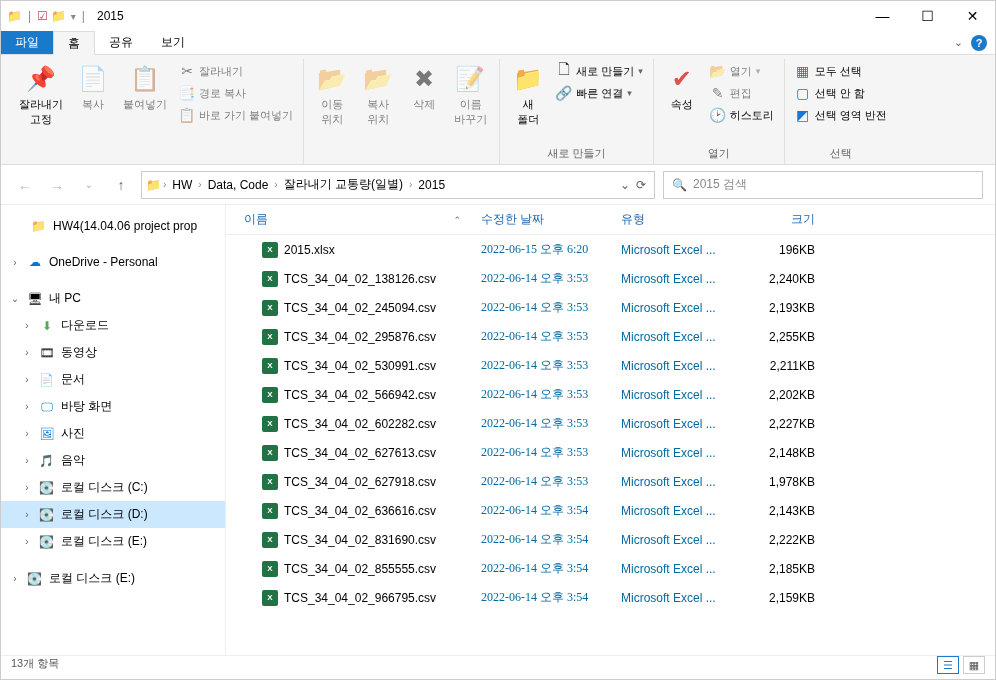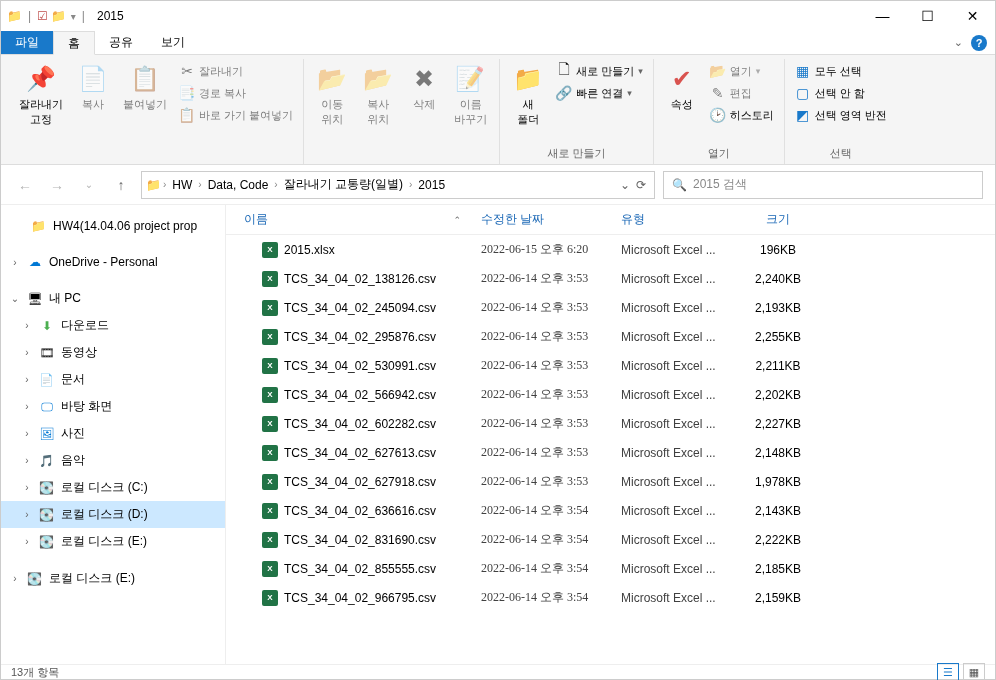--- a/index.html
+++ b/index.html
@@ -44,30 +44,30 @@
 .nav-item.selected { background: #cce8ff; }
 .nav-chev { width: 12px; font-size: 10px; color: #666; display: inline-block; text-align: center; }
 .nav-ico { width: 16px; height: 16px; display: flex; align-items: center; justify-content: center; }
 .nav-spacer { height: 10px; }
 
 .files { flex: 1; display: flex; flex-direction: column; }
 .cols { display: flex; border-bottom: 1px solid #eee; padding: 6px 0; font-size: 12px; color: #1866b5; }
 .col-name { width: 255px; padding-left: 18px; display:flex; align-items:center; gap:6px;}
 .col-date { width: 140px; font-family: Liberation Serif, serif; }
 .col-type { width: 120px; }
-.col-size { width: 90px; text-align: center; padding-right: 16px; }
+.col-size { width: 90px; text-align: right; padding-right: 16px; }
 .sort-ind { font-size: 9px; color: #666;}
 .filelist { flex: 1; overflow: auto; }
 .row { display: flex; align-items: center; padding: 6px 0; font-size: 12px; }
 .row .col-name { display: flex; align-items: center; gap: 6px; color: #000;}
-.row .col-date, .row .col-type { color: #404040;}
+.row .col-date, .row .col-type { color: #0369a1;}
 .row .col-type { overflow: hidden; text-overflow: ellipsis; white-space: nowrap; }
 .xls-ico { width: 16px; height: 16px; background: #217346; color: #fff; font-size: 8px; display: flex; align-items: center; justify-content: center; border-radius: 2px; font-weight: bold; margin-left: 18px;}
 
-.status { height: 15px; border-top: 1px solid #eee; display: flex; align-items: center; padding: 0 10px; font-size: 11px; color: #555; }
+.status { height: 24px; border-top: 1px solid #eee; display: flex; padding: 0 10px; font-size: 11px; color: #555; }
 .status-right { margin-left: auto; display: flex; gap: 4px; }
 .view-btn { width: 22px; height: 18px; border: 1px solid #ccc; display:flex; align-items:center; justify-content:center; font-size:11px;}
 .view-btn.active { border-color: #1979ca; color: #1979ca;}
 
 .folder-ico { color: #ffd768; }
 .disabled { opacity: 0.5; }
 </style>
 </head>
 <body>
 

